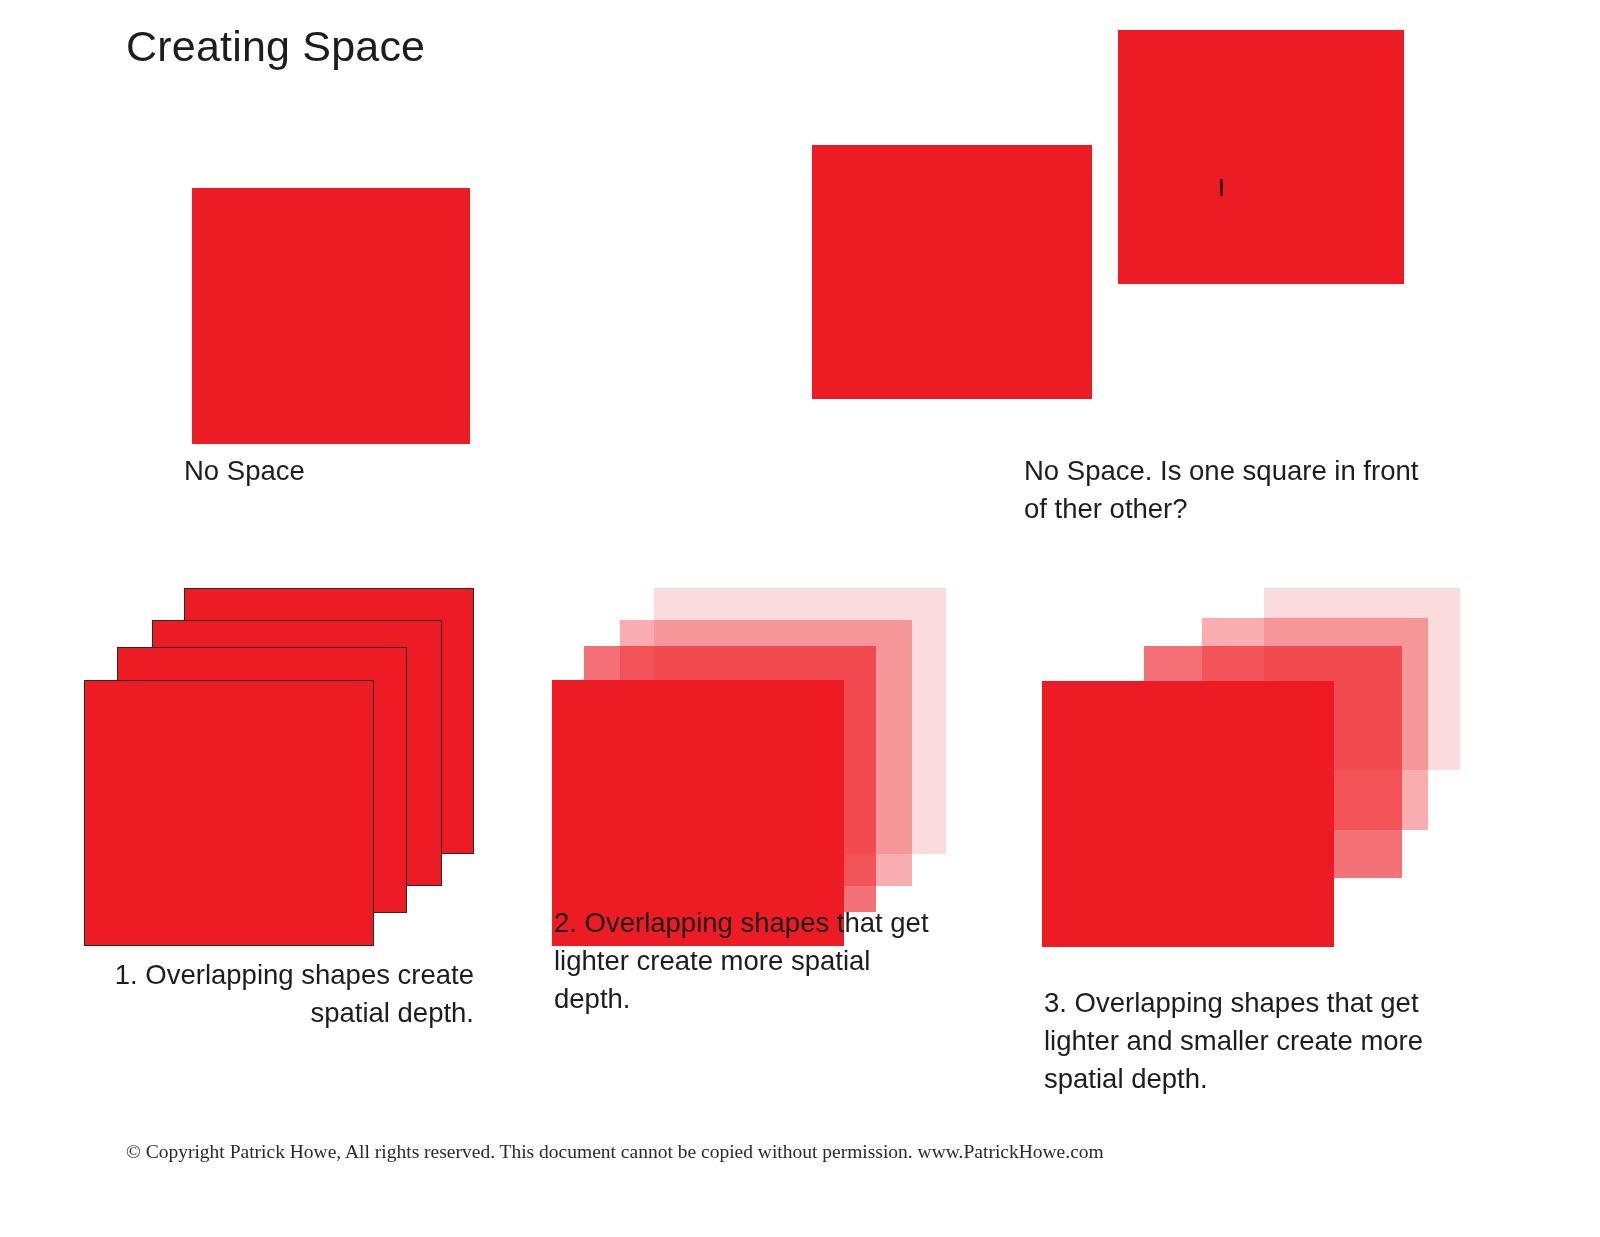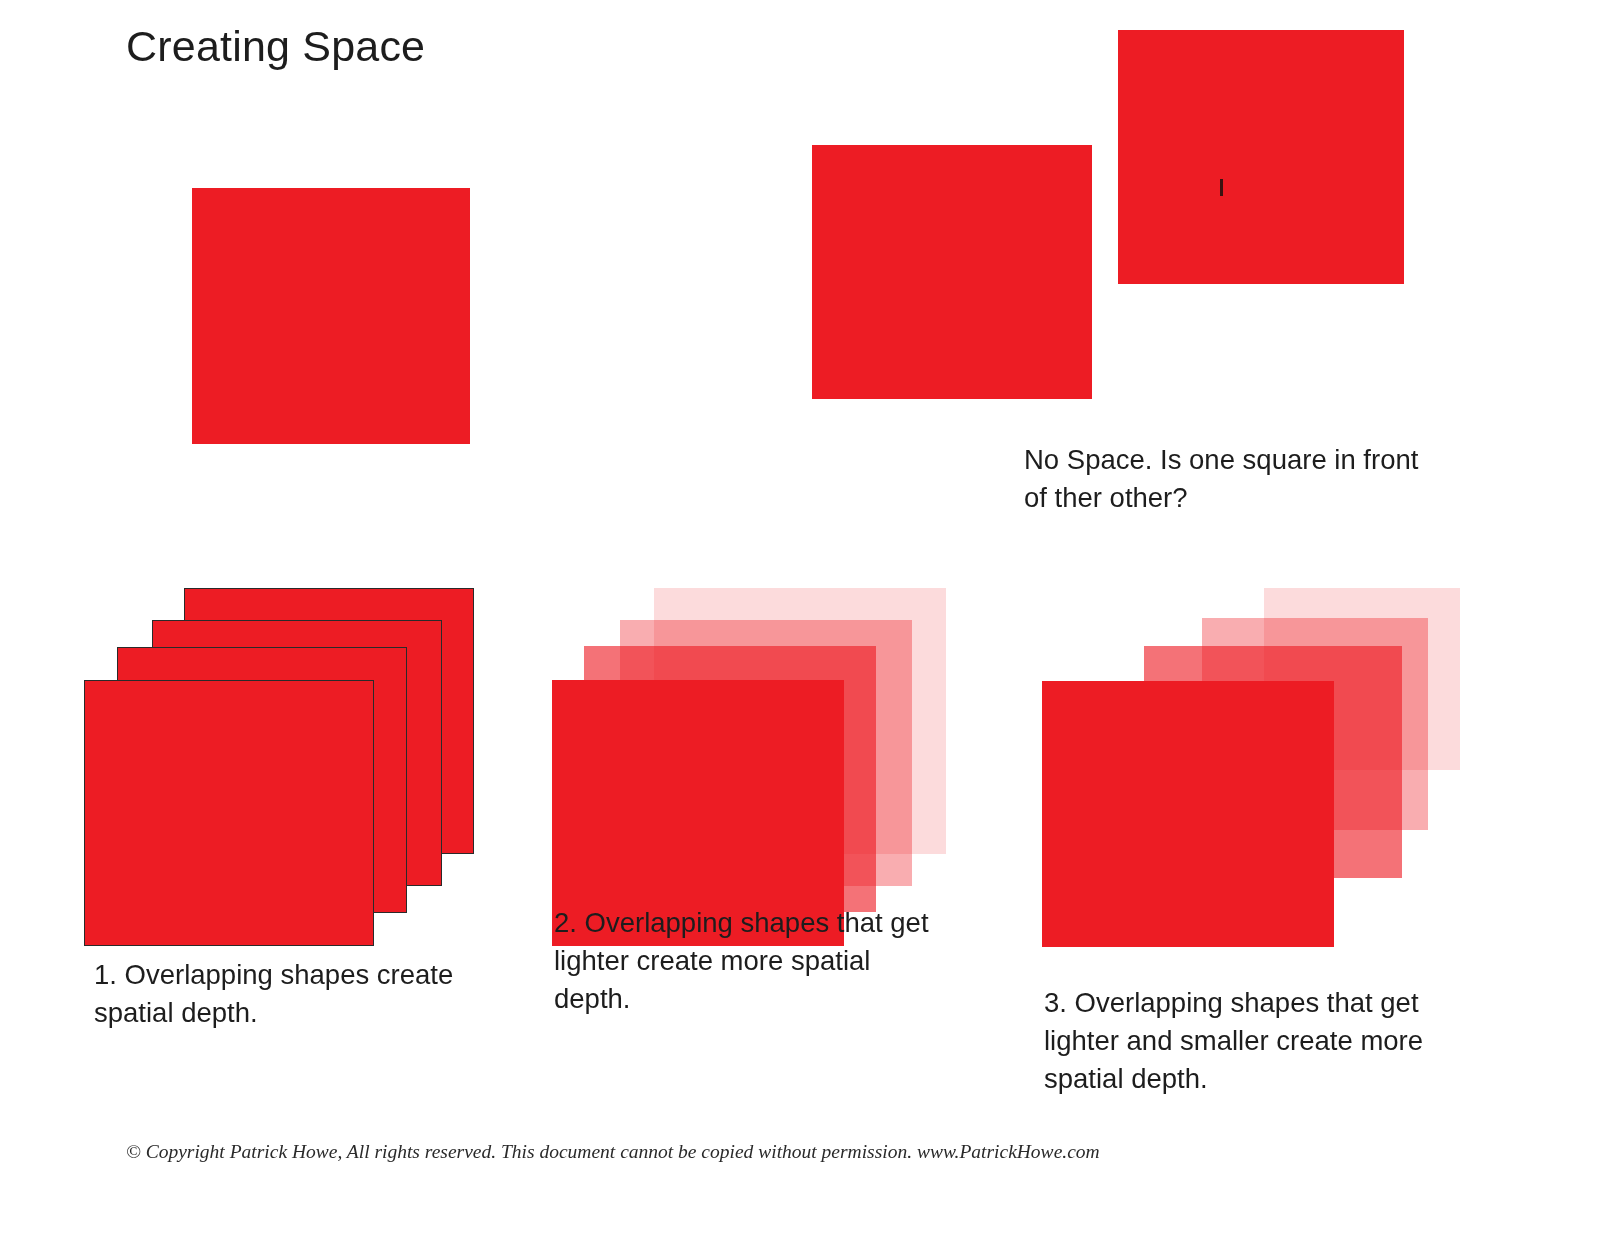--- a/index.html
+++ b/index.html
@@ -75,21 +75,21 @@
   #cursor-artifact {
     position: absolute;
     left: 1220px;
     top: 179px;
     width: 3px;
     height: 17px;
     background: #3b1210;
   }
   #label-pair {
     left: 1024px;
-    top: 441px;
+    top: 452px;
     width: 420px;
   }
 
   
   .stack {
     position: absolute;
     top: 588px;
     width: 440px;
     height: 360px;
   }
@@ -116,21 +116,21 @@
   #stack-2 .l2 { left: 32px; top: 58px; }
   #stack-2 .l1 { left: 0px;  top: 92px; }
 
   
   #stack-3 .l4 { left: 222px; top: 0px;  width: 196px; height: 182px; }
   #stack-3 .l3 { left: 160px; top: 30px; width: 226px; height: 212px; }
   #stack-3 .l2 { left: 102px; top: 58px; width: 258px; height: 232px; }
   #stack-3 .l1 { left: 0px;   top: 93px; width: 292px; height: 266px; }
 
   
-  #caption-1 { left: 94px;  top: 956px; width: 380px; }
+  #caption-1 { left: 94px;  top: 956px; width: 380px; text-align: right; }
   #caption-2 { left: 554px; top: 904px; width: 390px; }
   #caption-3 { left: 1044px;top: 984px; width: 380px; }
 
   
   .footer {
     position: absolute;
     left: 126px;
     top: 1141px;
     font-family: "Liberation Serif", serif;
     font-size: 19.5px;
@@ -139,20 +139,21 @@
   }
 </style>
 </head>
 <body>
 
 <div id="page" style="background: rgb(255, 255, 255);">
 
   <div class="page-title" style="color: rgb(29, 29, 29);">Creating Space</div>
 
   <div class="sq" id="square-no-space" style="background: rgb(237, 28, 36);"></div>
+  <div class="caption" id="label-no-space" style="color: rgb(29, 29, 29);">No Space</div>
 
   <div class="sq" id="square-pair-back" style="background: rgb(237, 28, 36);"></div>
   <div class="sq" id="square-pair-front" style="background: rgb(237, 28, 36);"></div>
   <div id="cursor-artifact" style="background: rgb(59, 18, 16);"></div>
   <div class="caption" id="label-pair" style="color: rgb(29, 29, 29);">No Space. Is one square in front of ther other?</div>
 
   <div class="stack" id="stack-1">
     <div class="layer l4" style="background: rgb(237, 28, 36); opacity: 1; border: 1.6px solid rgb(42, 42, 42); box-sizing: border-box;"></div>
     <div class="layer l3" style="background: rgb(237, 28, 36); opacity: 1; border: 1.6px solid rgb(42, 42, 42); box-sizing: border-box;"></div>
     <div class="layer l2" style="background: rgb(237, 28, 36); opacity: 1; border: 1.6px solid rgb(42, 42, 42); box-sizing: border-box;"></div>
@@ -169,15 +170,15 @@
   <div class="caption" id="caption-2" style="color: rgb(29, 29, 29);">2. Overlapping shapes that get lighter create more spatial depth.</div>
 
   <div class="stack" id="stack-3">
     <div class="layer l4" style="background: rgb(237, 28, 36); opacity: 0.16;"></div>
     <div class="layer l3" style="background: rgb(237, 28, 36); opacity: 0.36;"></div>
     <div class="layer l2" style="background: rgb(237, 28, 36); opacity: 0.62;"></div>
     <div class="layer l1" style="background: rgb(237, 28, 36); opacity: 1;"></div>
   </div>
   <div class="caption" id="caption-3" style="color: rgb(29, 29, 29);">3. Overlapping shapes that get lighter and smaller create more spatial depth.</div>
 
-  <div class="footer" style="color: rgb(42, 42, 42); font-style: italic;">© Copyright Patrick Howe, All rights reserved. This document cannot be copied without permission. www.PatrickHowe.com</div>
+  <div class="footer" style="color: rgb(42, 42, 42);">© Copyright Patrick Howe, All rights reserved. This document cannot be copied without permission. www.PatrickHowe.com</div>
 
 </div>
 
 </body></html>

